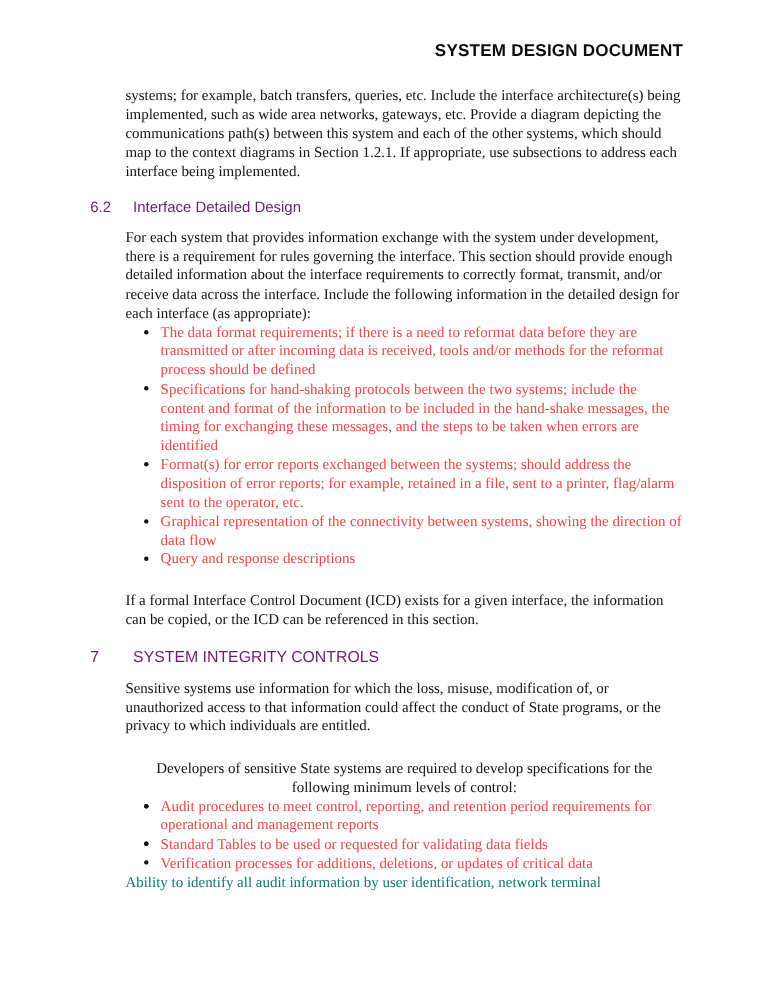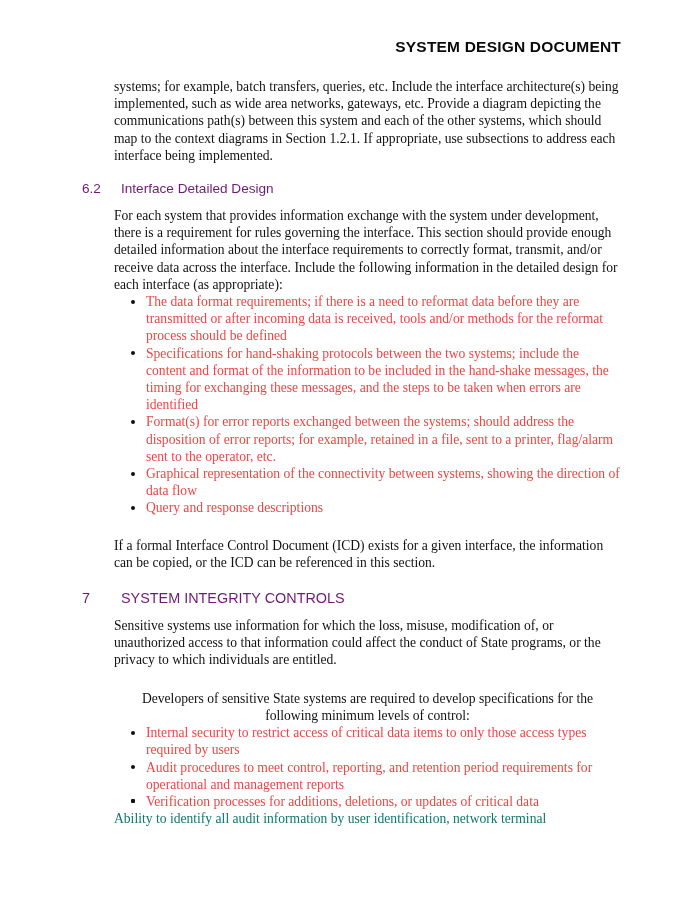--- a/index.html
+++ b/index.html
@@ -178,31 +178,31 @@
       <span class="htext">SYSTEM INTEGRITY CONTROLS</span>
     </div>
 
     <p class="body-text">Sensitive systems use information for which the loss, misuse, modification of, or unauthorized access to that information could affect the conduct of State programs, or the privacy to which individuals are entitled.</p>
 
     <p class="body-text" style="margin-top:21px;text-align:center;">Developers of sensitive State systems are required to develop specifications for the following minimum levels of control:</p>
 
     <ul class="bullets list-block">
       <li>
         <span class="bullet-dot"></span>
-        <span>Internal security to restrict access of critical data items to only those access types required by users</span>
       </li>
       <li>
         <span class="bullet-dot"></span>
         <span>Audit procedures to meet control, reporting, and retention period requirements for operational and management reports</span>
       </li>
       <li>
         <span class="bullet-dot"></span>
       </li>
       <li>
         <span class="bullet-dot"></span>
+        <span>Standard Tables to be used or requested for validating data fields</span>
       </li>
       <li>
         <span class="bullet-dot"></span>
         <span>Verification processes for additions, deletions, or updates of critical data</span>
       </li>
     </ul>
 
     <p class="trailing-line">Ability to identify all audit information by user identification, network terminal</p>
 
   </div>

